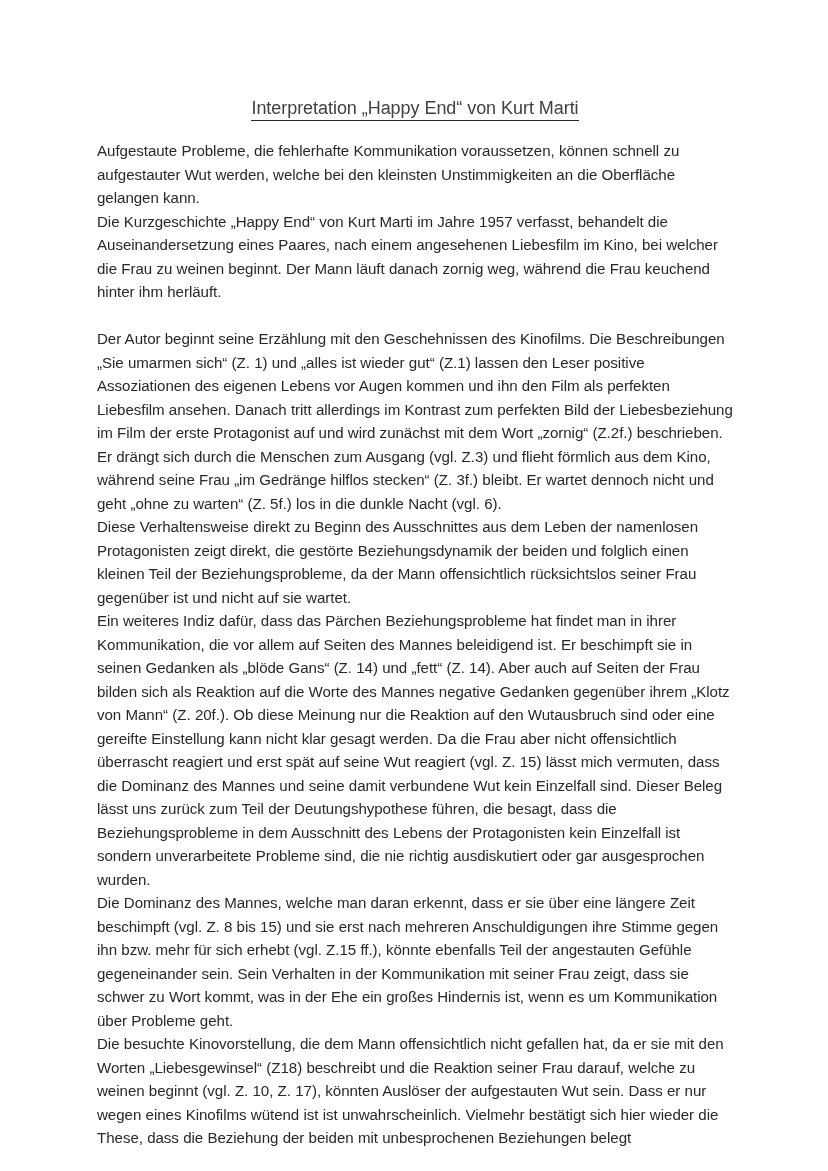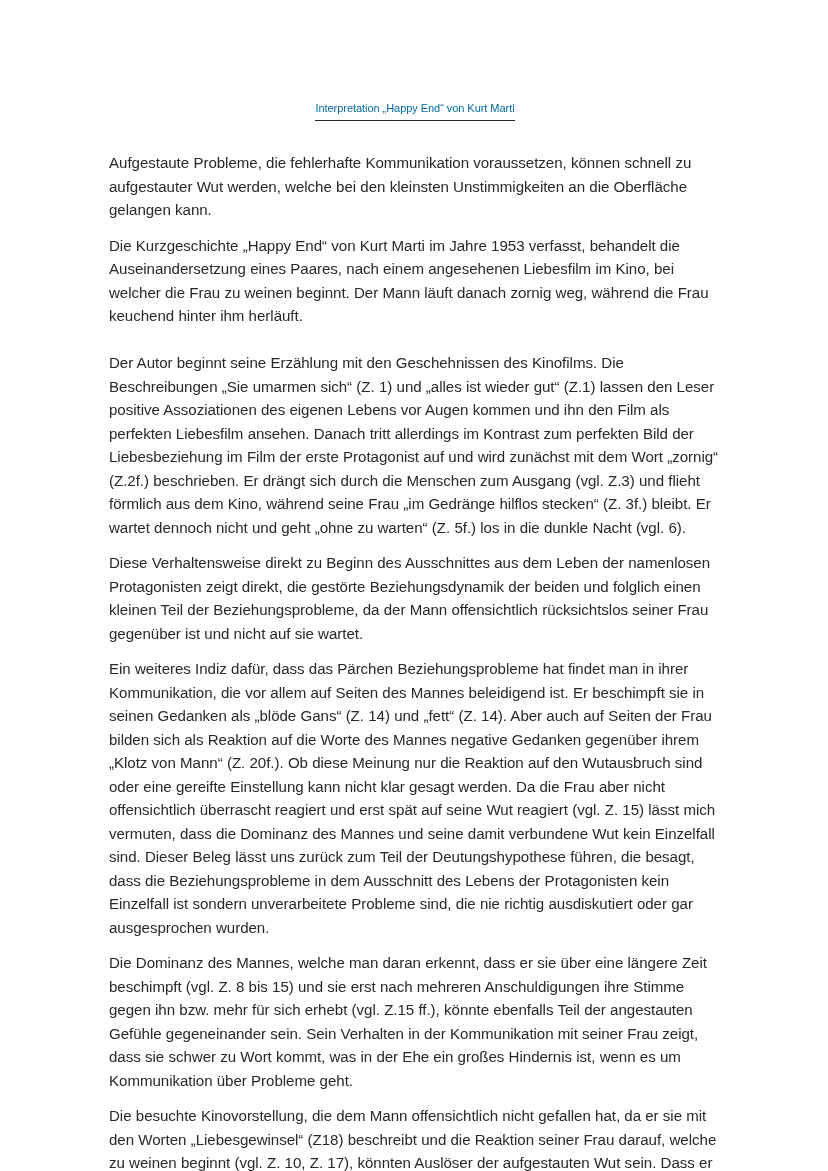--- a/index.html
+++ b/index.html
@@ -18,23 +18,23 @@
     background: #ffffff;
     overflow: hidden;
     box-sizing: border-box;
   }
   .doc-title {
     position: absolute;
     left: 97px;
     top: 97px;
     width: 636px;
     text-align: center;
-    font-size: 11px;
+    font-size: 18px;
     line-height: 22px;
-    color: #0369a1;
+    color: #404040;
     letter-spacing: -0.05px;
   }
   .doc-title .title-text {
     display: inline-block;
     border-bottom: 1.3px solid #26282b;
     padding-bottom: 1px;
   }
   .body-text {
     position: absolute;
     left: 97px;
@@ -46,39 +46,39 @@
     letter-spacing: -0.04px;
     word-spacing: 0.1px;
   }
   .block {
     margin: 0 0 23.5px 0;
   }
   .block:last-child {
     margin-bottom: 0;
   }
   .para {
-    margin: 12px;
+    margin: 0;
     padding: 0;
     text-align: left;
   }
 </style>
 </head>
 <body>
 
 <div class="page">
 
   <div class="doc-title">
     <span class="title-text">Interpretation „Happy End“ von Kurt Marti</span>
   </div>
 
   <div class="body-text">
 
     <div class="block">
       <p class="para">Aufgestaute Probleme, die fehlerhafte Kommunikation voraussetzen, können schnell zu aufgestauter Wut werden, welche bei den kleinsten Unstimmigkeiten an die Oberfläche gelangen kann.</p>
-      <p class="para">Die Kurzgeschichte „Happy End“ von Kurt Marti im Jahre 1953 verfasst, behandelt die Auseinandersetzung eines Paares, nach einem angesehenen Liebesfilm im Kino, bei welcher die Frau zu weinen beginnt. Der Mann läuft danach zornig weg, während die Frau keuchend hinter ihm herläuft.</p>
+      <p class="para">Die Kurzgeschichte „Happy End“ von Kurt Marti im Jahre 1957 verfasst, behandelt die Auseinandersetzung eines Paares, nach einem angesehenen Liebesfilm im Kino, bei welcher die Frau zu weinen beginnt. Der Mann läuft danach zornig weg, während die Frau keuchend hinter ihm herläuft.</p>
     </div>
 
     <div class="block">
       <p class="para">Der Autor beginnt seine Erzählung mit den Geschehnissen des Kinofilms. Die Beschreibungen „Sie umarmen sich“ (Z. 1) und „alles ist wieder gut“ (Z.1) lassen den Leser positive Assoziationen des eigenen Lebens vor Augen kommen und ihn den Film als perfekten Liebesfilm ansehen. Danach tritt allerdings im Kontrast zum perfekten Bild der Liebesbeziehung im Film der erste Protagonist auf und wird zunächst mit dem Wort „zornig“ (Z.2f.) beschrieben. Er drängt sich durch die Menschen zum Ausgang (vgl. Z.3) und flieht förmlich aus dem Kino, während seine Frau „im Gedränge hilflos stecken“ (Z. 3f.) bleibt. Er wartet dennoch nicht und geht „ohne zu warten“ (Z. 5f.) los in die dunkle Nacht (vgl. 6).</p>
       <p class="para">Diese Verhaltensweise direkt zu Beginn des Ausschnittes aus dem Leben der namenlosen Protagonisten zeigt direkt, die gestörte Beziehungsdynamik der beiden und folglich einen kleinen Teil der Beziehungsprobleme, da der Mann offensichtlich rücksichtslos seiner Frau gegenüber ist und nicht auf sie wartet.</p>
       <p class="para">Ein weiteres Indiz dafür, dass das Pärchen Beziehungsprobleme hat findet man in ihrer Kommunikation, die vor allem auf Seiten des Mannes beleidigend ist. Er beschimpft sie in seinen Gedanken als „blöde Gans“ (Z. 14) und „fett“ (Z. 14). Aber auch auf Seiten der Frau bilden sich als Reaktion auf die Worte des Mannes negative Gedanken gegenüber ihrem „Klotz von Mann“ (Z. 20f.). Ob diese Meinung nur die Reaktion auf den Wutausbruch sind oder eine gereifte Einstellung kann nicht klar gesagt werden. Da die Frau aber nicht offensichtlich überrascht reagiert und erst spät auf seine Wut reagiert (vgl. Z. 15) lässt mich vermuten, dass die Dominanz des Mannes und seine damit verbundene Wut kein Einzelfall sind. Dieser Beleg lässt uns zurück zum Teil der Deutungshypothese führen, die besagt, dass die Beziehungsprobleme in dem Ausschnitt des Lebens der Protagonisten kein Einzelfall ist sondern unverarbeitete Probleme sind, die nie richtig ausdiskutiert oder gar ausgesprochen wurden.</p>
       <p class="para">Die Dominanz des Mannes, welche man daran erkennt, dass er sie über eine längere Zeit beschimpft (vgl. Z. 8 bis 15) und sie erst nach mehreren Anschuldigungen ihre Stimme gegen ihn bzw. mehr für sich erhebt (vgl. Z.15 ff.), könnte ebenfalls Teil der angestauten Gefühle gegeneinander sein. Sein Verhalten in der Kommunikation mit seiner Frau zeigt, dass sie schwer zu Wort kommt, was in der Ehe ein großes Hindernis ist, wenn es um Kommunikation über Probleme geht.</p>
       <p class="para">Die besuchte Kinovorstellung, die dem Mann offensichtlich nicht gefallen hat, da er sie mit den Worten „Liebesgewinsel“ (Z18) beschreibt und die Reaktion seiner Frau darauf, welche zu weinen beginnt (vgl. Z. 10, Z. 17), könnten Auslöser der aufgestauten Wut sein. Dass er nur wegen eines Kinofilms wütend ist ist unwahrscheinlich. Vielmehr bestätigt sich hier wieder die These, dass die Beziehung der beiden mit unbesprochenen Beziehungen belegt</p>
     </div>
 

